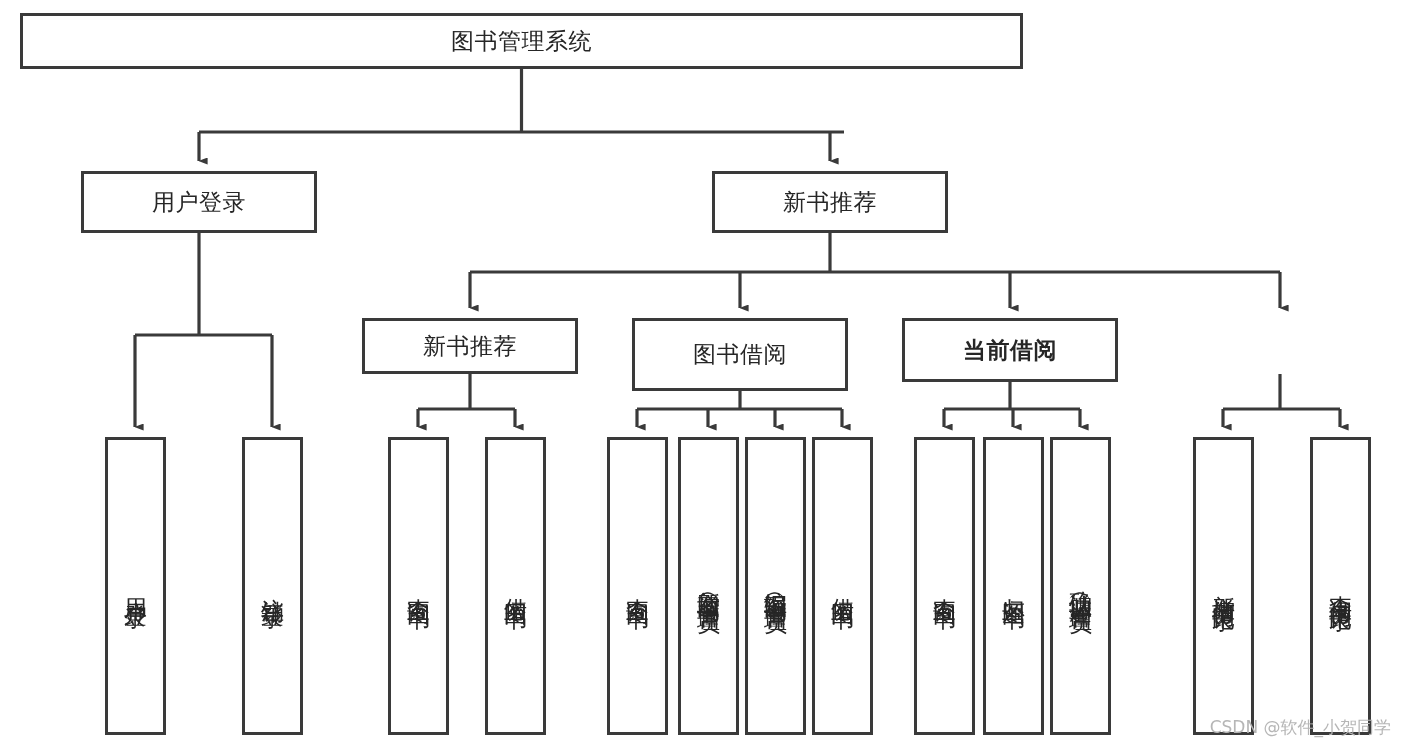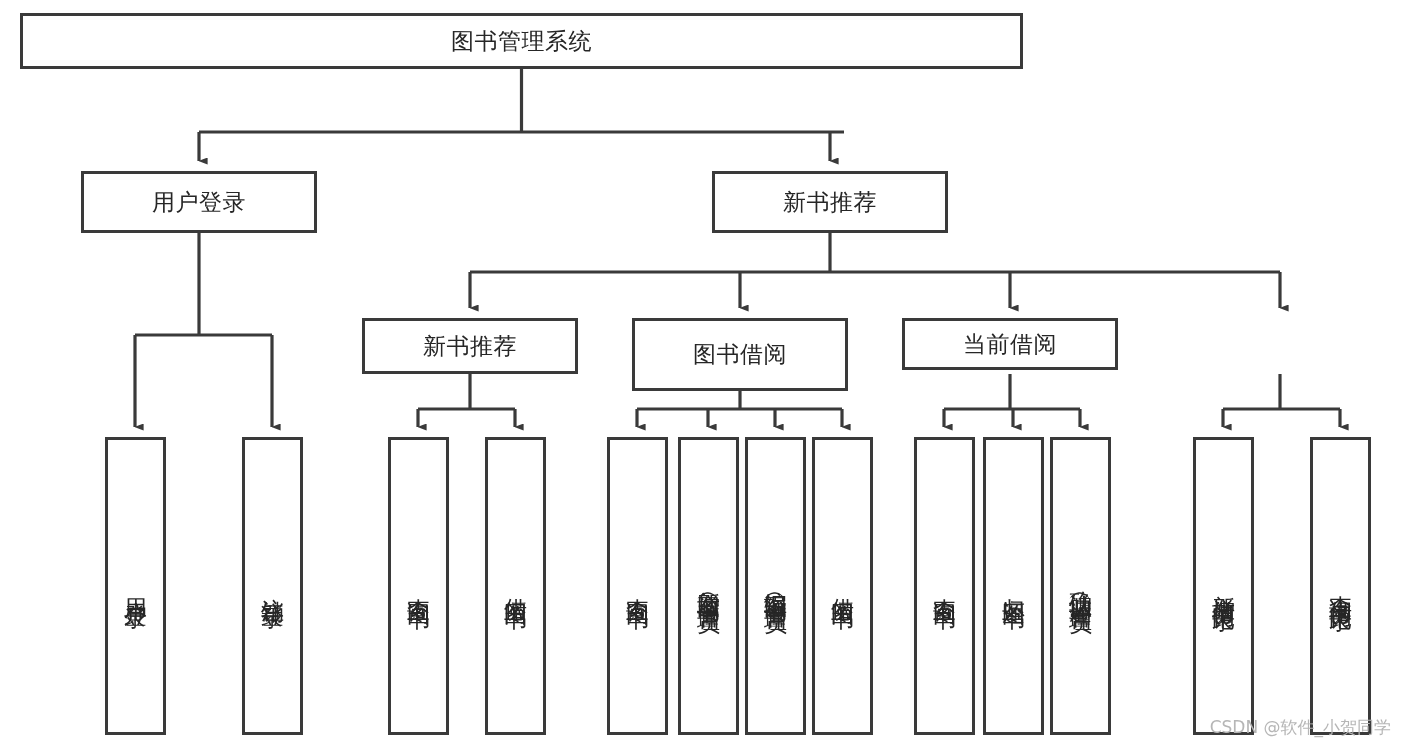--- a/index.html
+++ b/index.html
@@ -127,21 +127,21 @@
   <div class="node-box" style="left: 712px; top: 171px; width: 236px; height: 62px;">
     <span class="node-label">新书推荐</span>
   </div>
 
   <div class="node-box" style="left: 362px; top: 318px; width: 216px; height: 56px;">
     <span class="node-label">新书推荐</span>
   </div>
   <div class="node-box" style="left: 632px; top: 318px; width: 216px; height: 73px;">
     <span class="node-label">图书借阅</span>
   </div>
-  <div class="node-box" style="left: 902px; top: 318px; width: 216px; height: 52px;">
+  <div class="node-box" style="left: 902px; top: 318px; width: 216px; height: 64px; font-weight: bold;">
     <span class="node-label">当前借阅</span>
   </div>
 
   <div class="node-box vertical" style="left: 105px; top: 437px; width: 61px; height: 298px;">
     <span class="node-label">用户登录</span>
   </div>
   <div class="node-box vertical" style="left: 242px; top: 437px; width: 61px; height: 298px;">
     <span class="node-label">注销登录</span>
   </div>
   <div class="node-box vertical" style="left: 388px; top: 437px; width: 61px; height: 298px;">

